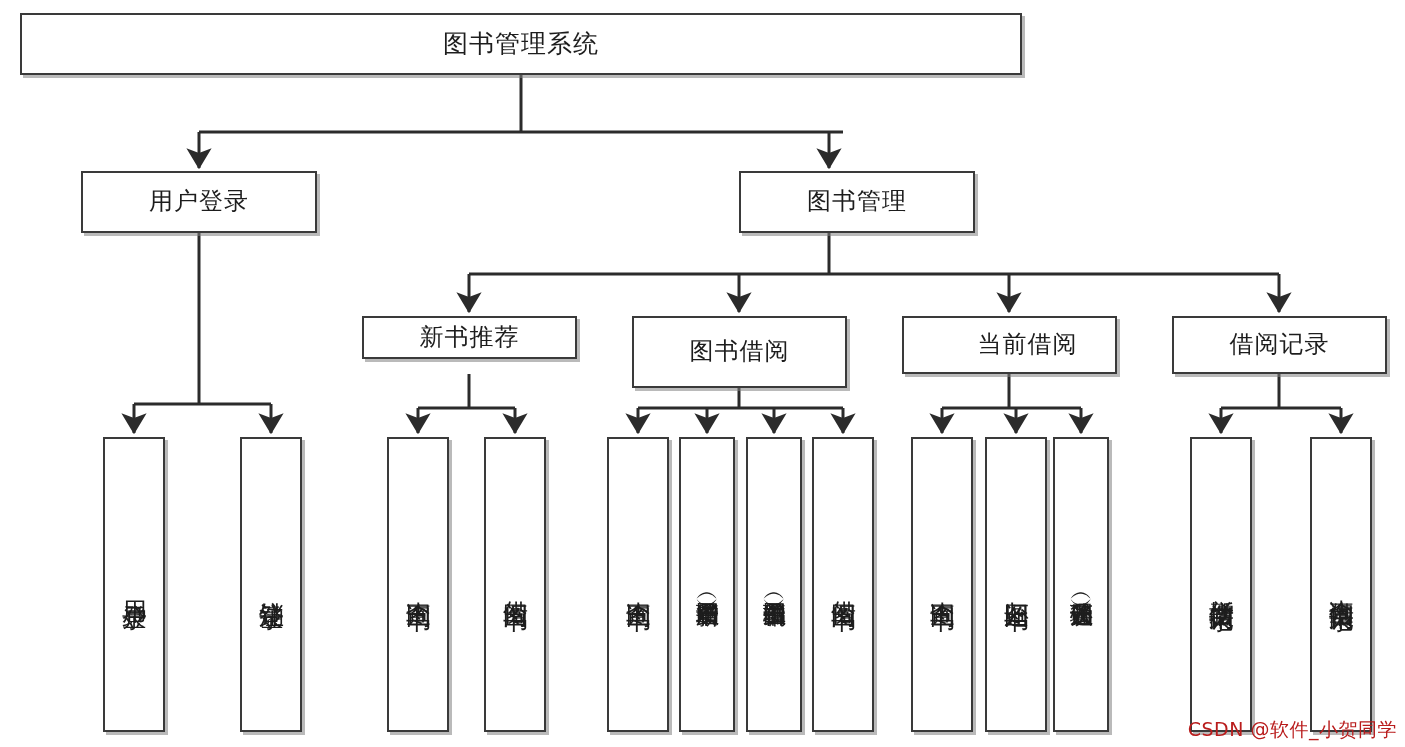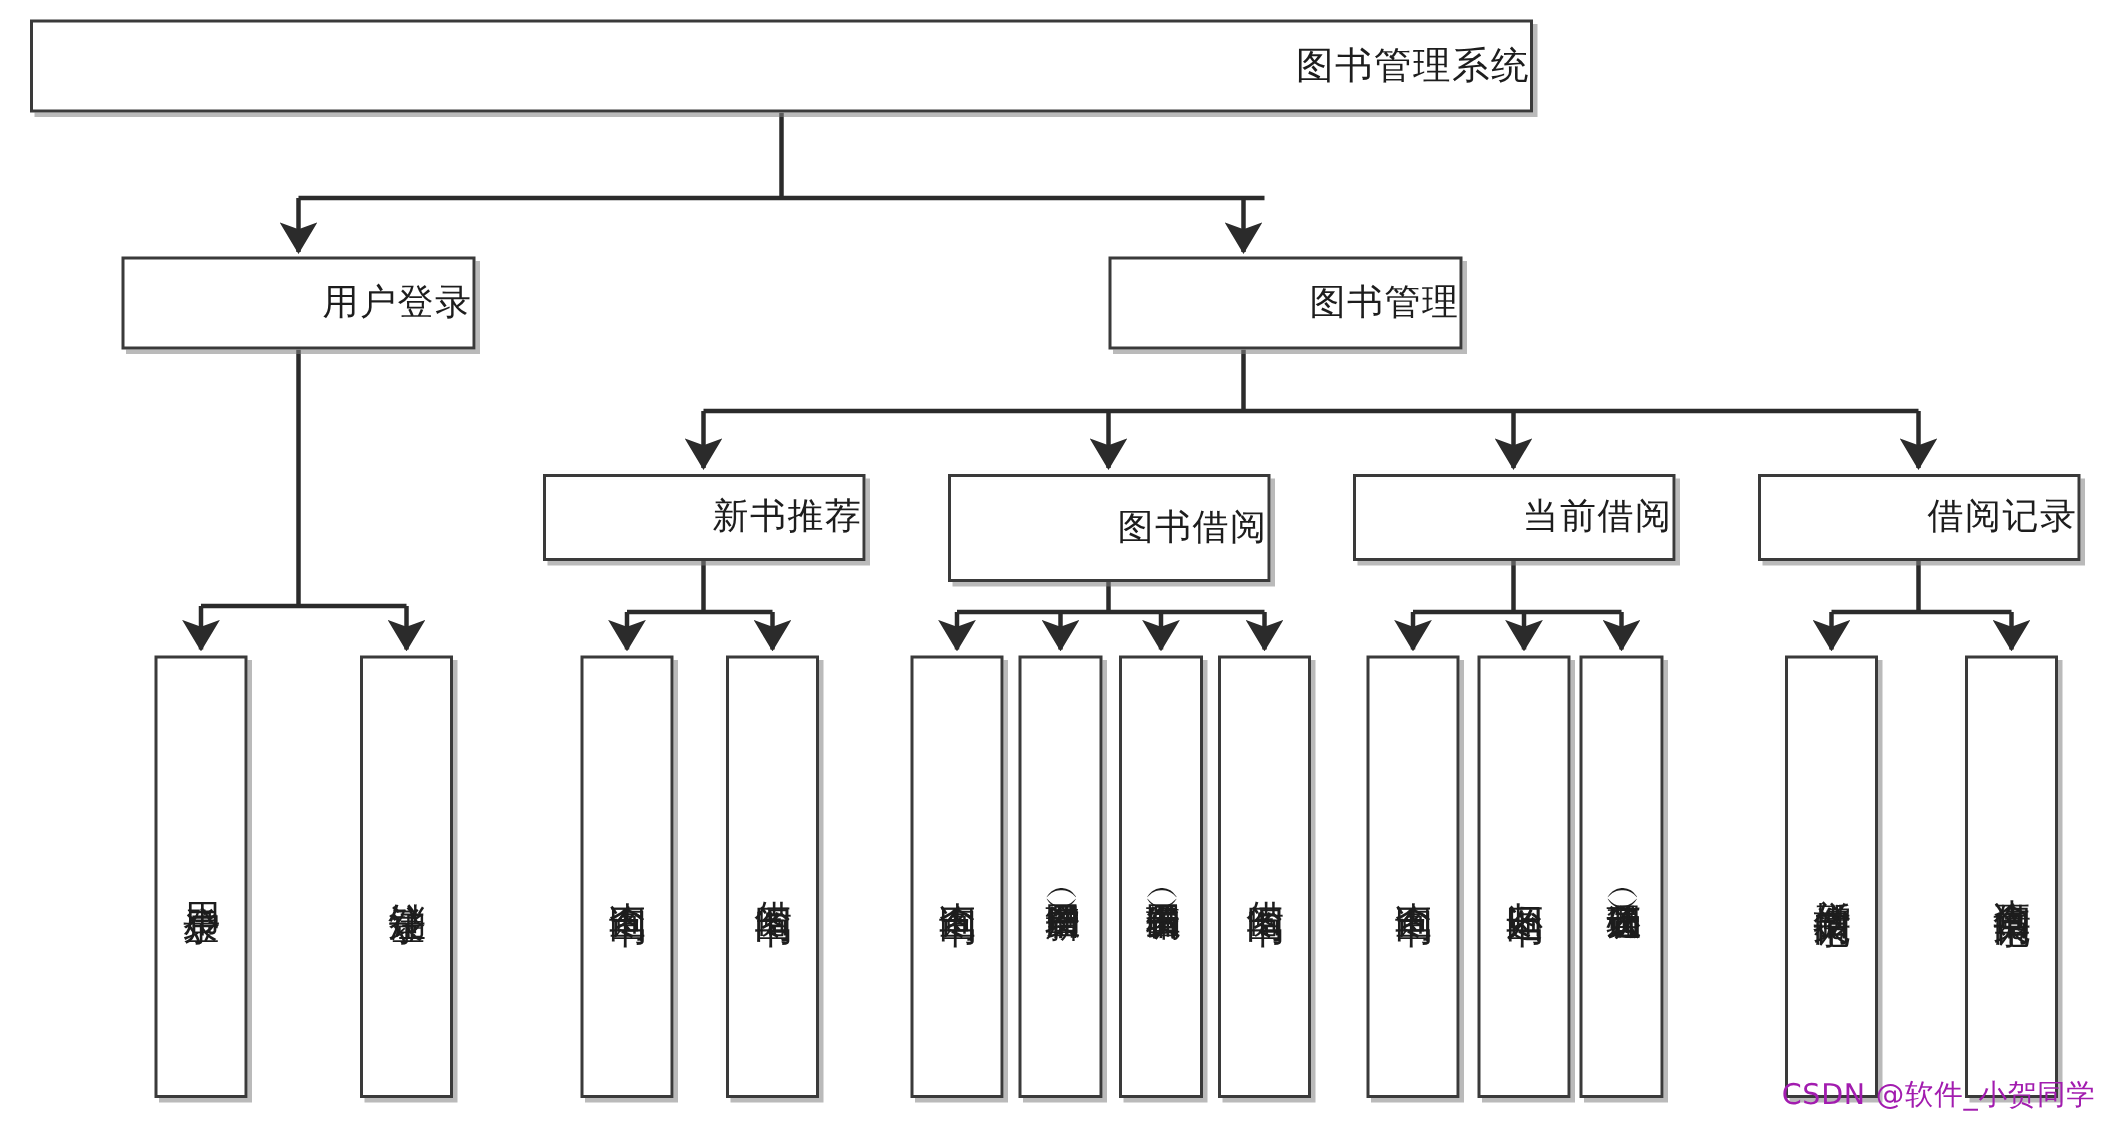--- a/index.html
+++ b/index.html
@@ -27,21 +27,21 @@
     pointer-events: none;
   }
   .node {
     position: absolute;
     box-sizing: border-box;
     background: #ffffff;
     border: 2.5px solid #3a3a3a;
     box-shadow: 3px 3px 0 0 rgba(130,130,130,0.55);
     display: flex;
     align-items: center;
-    justify-content: flex-end;
+    justify-content: center;
     color: #1d1d1d;
   }
   .node .lbl {
     display: block;
     text-align: center;
     line-height: 1.05;
     white-space: nowrap;
   }
   
   .node.h .lbl {
@@ -68,21 +68,21 @@
   .node.v.tight .lbl {
     font-size: 23px;
     letter-spacing: 0px;
     line-height: 1.04;
   }
   #watermark {
     position: absolute;
     right: 8px;
     bottom: 4px;
     font-size: 19px;
-    color: #a21caf;
+    color: #b91c1c;
     letter-spacing: 0.5px;
     white-space: nowrap;
     font-family: "DejaVu Sans", "Liberation Sans", sans-serif;
   }
 </style>
 </head>
 <body>
 
 <div id="canvas">
 
@@ -139,21 +139,21 @@
   <div id="node-layer">
       <div class="node h root" style="left: 20px; top: 13px; width: 1002px; height: 62px;">
         <span class="lbl">图书管理系统</span>
       </div>
       <div class="node h" style="left: 81px; top: 171px; width: 236px; height: 62px;">
         <span class="lbl">用户登录</span>
       </div>
       <div class="node h" style="left: 711px; top: 171px; width: 236px; height: 62px; margin-left: 28px;">
         <span class="lbl">图书管理</span>
       </div>
-      <div class="node h" style="left: 362px; top: 316px; width: 215px; height: 58px;">
+      <div class="node h" style="left: 362px; top: 316px; width: 215px; height: 43px;">
         <span class="lbl">新书推荐</span>
       </div>
       <div class="node h" style="left: 632px; top: 316px; width: 215px; height: 72px;">
         <span class="lbl">图书借阅</span>
       </div>
       <div class="node h" style="left: 902px; top: 316px; width: 215px; height: 58px; padding-left: 36px;">
         <span class="lbl">当前借阅</span>
       </div>
       <div class="node h" style="left: 1172px; top: 316px; width: 215px; height: 58px;">
         <span class="lbl">借阅记录</span>

